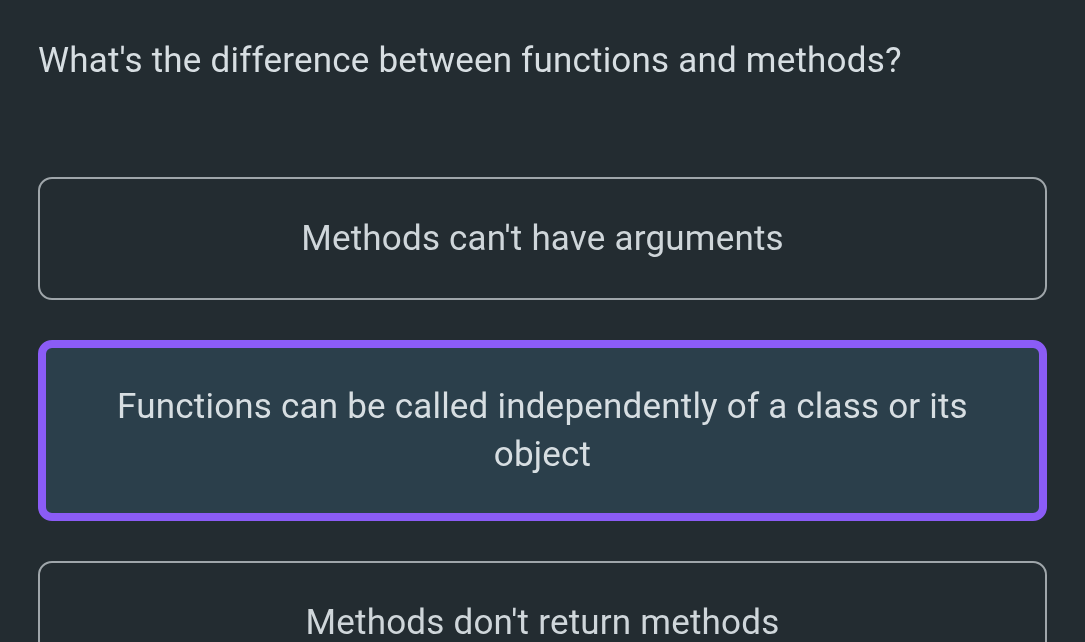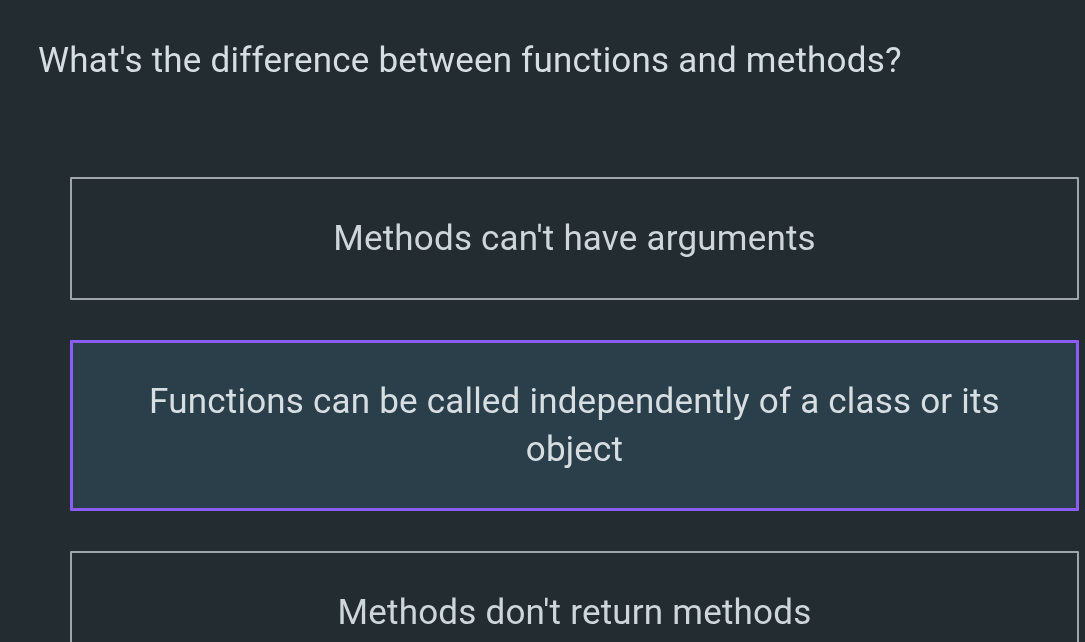--- a/index.html
+++ b/index.html
@@ -25,36 +25,35 @@
       margin-top: 24px;
     }
     .options {
       display: flex;
       flex-direction: column;
       gap: 40px;
       margin-top: 88px;
     }
     .option {
       border: 2px solid #9fa6aa;
-      border-radius: 1px;
+      border-radius: 14px;
       background-color: transparent;
       color: #cfd6da;
       font-size: 35px;
       font-weight: 400;
       text-align: center;
       padding: 36px 44px;
       cursor: pointer;
       line-height: 1.35;
       letter-spacing: 0.2px;
       font-family: inherit;
       width: 100%;
-      margin-left: 32px;
     }
     .option.selected {
-      border: 3px solid #8b5cf6;
+      border: 8px solid #8b5cf6;
       background-color: #2b3f4b;
       color: #d7dee2;
       padding: 35px 43px;
     }
   </style>
 </head>
 <body>
 
 <div class="question">What's the difference between functions and methods?</div>
 

